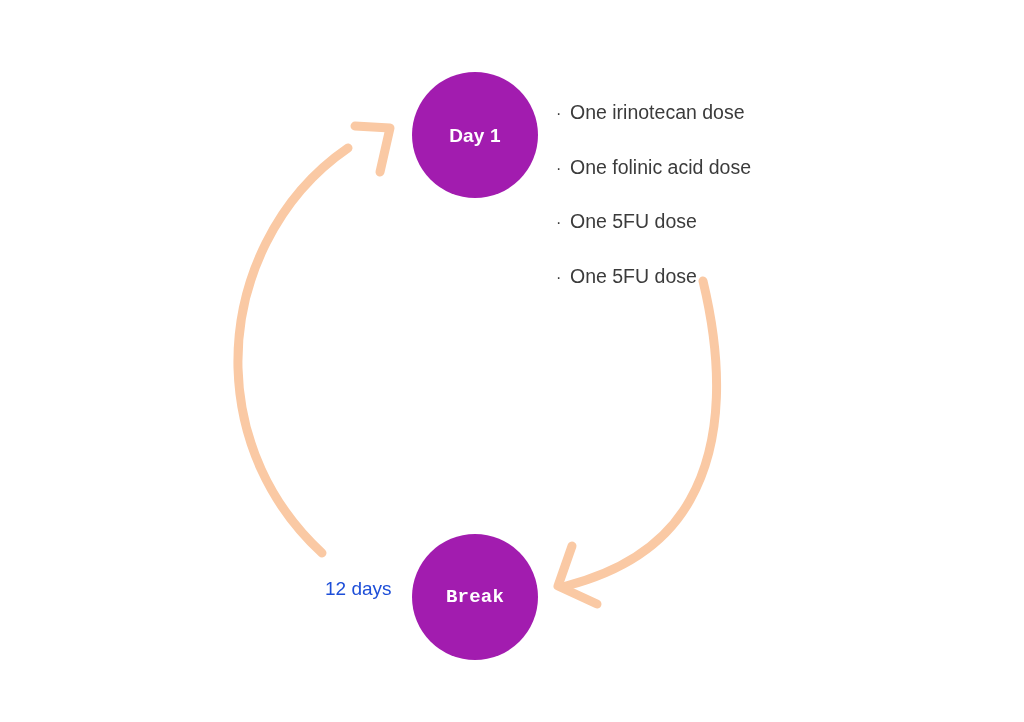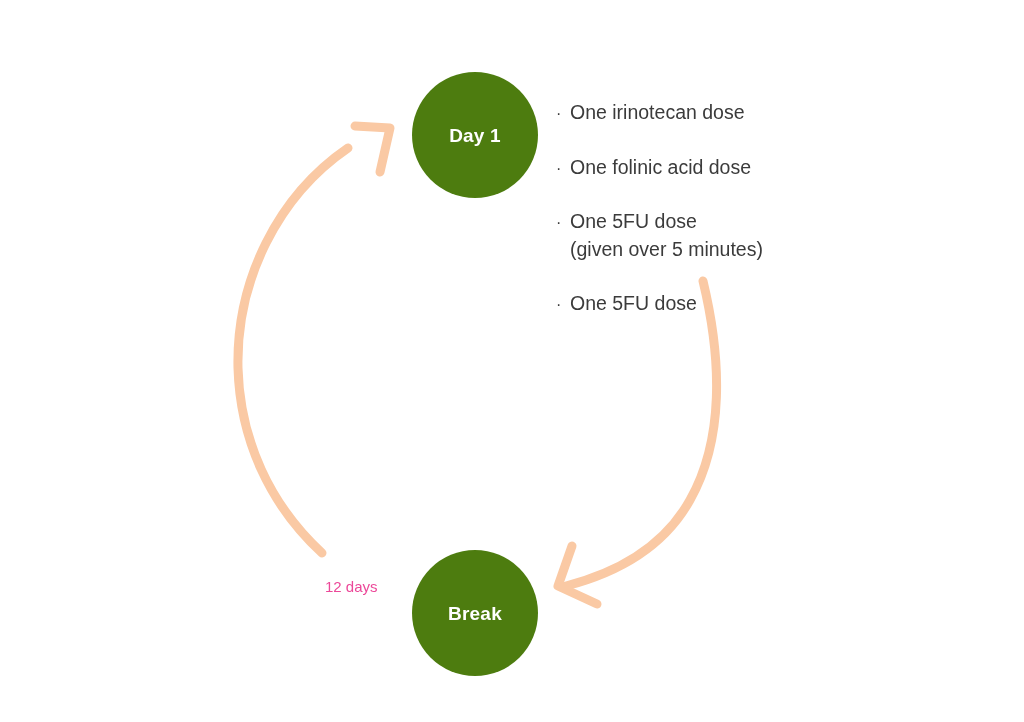--- a/index.html
+++ b/index.html
@@ -24,47 +24,48 @@
     top: 0;
     width: 1024px;
     height: 722px;
     pointer-events: none;
   }
   .node-circle {
     position: absolute;
     width: 126px;
     height: 126px;
     border-radius: 50%;
-    background: #4d7c0f;
+    background: #a21caf;
     display: flex;
     align-items: center;
     justify-content: center;
   }
   .node-label {
     color: #ffffff;
     font-size: 19px;
     font-weight: bold;
     letter-spacing: 0.2px;
     line-height: 1;
     user-select: none;
   }
   #node-day1 {
     left: 412px;
     top: 72px;
   }
   #node-break {
     left: 412px;
-    top: 550px;
+    top: 534px;
+    font-family: Liberation Mono, monospace;
   }
   #cycle-duration-label {
     position: absolute;
     left: 325px;
     top: 578px;
-    font-size: 15px;
-    color: #ec4899;
+    font-size: 19px;
+    color: #1d4ed8;
     white-space: nowrap;
     line-height: 1.2;
   }
   #dose-list {
     position: absolute;
     left: 556px;
     top: 80px;
     width: 300px;
   }
   .dose-item {
@@ -142,21 +143,20 @@
         <span class="dose-bullet">·</span>
         <span class="dose-text">One folinic acid dose</span>
       </div>
     </div>
 
     <div class="dose-item">
       <div class="dose-row">
         <span class="dose-bullet">·</span>
         <span class="dose-text">One 5FU dose</span>
       </div>
-      <div class="dose-sub">(given over 5 minutes)</div>
     </div>
 
     <div class="dose-item">
       <div class="dose-row">
         <span class="dose-bullet">·</span>
         <span class="dose-text">One 5FU dose</span>
       </div>
     </div>
 
   </div>

